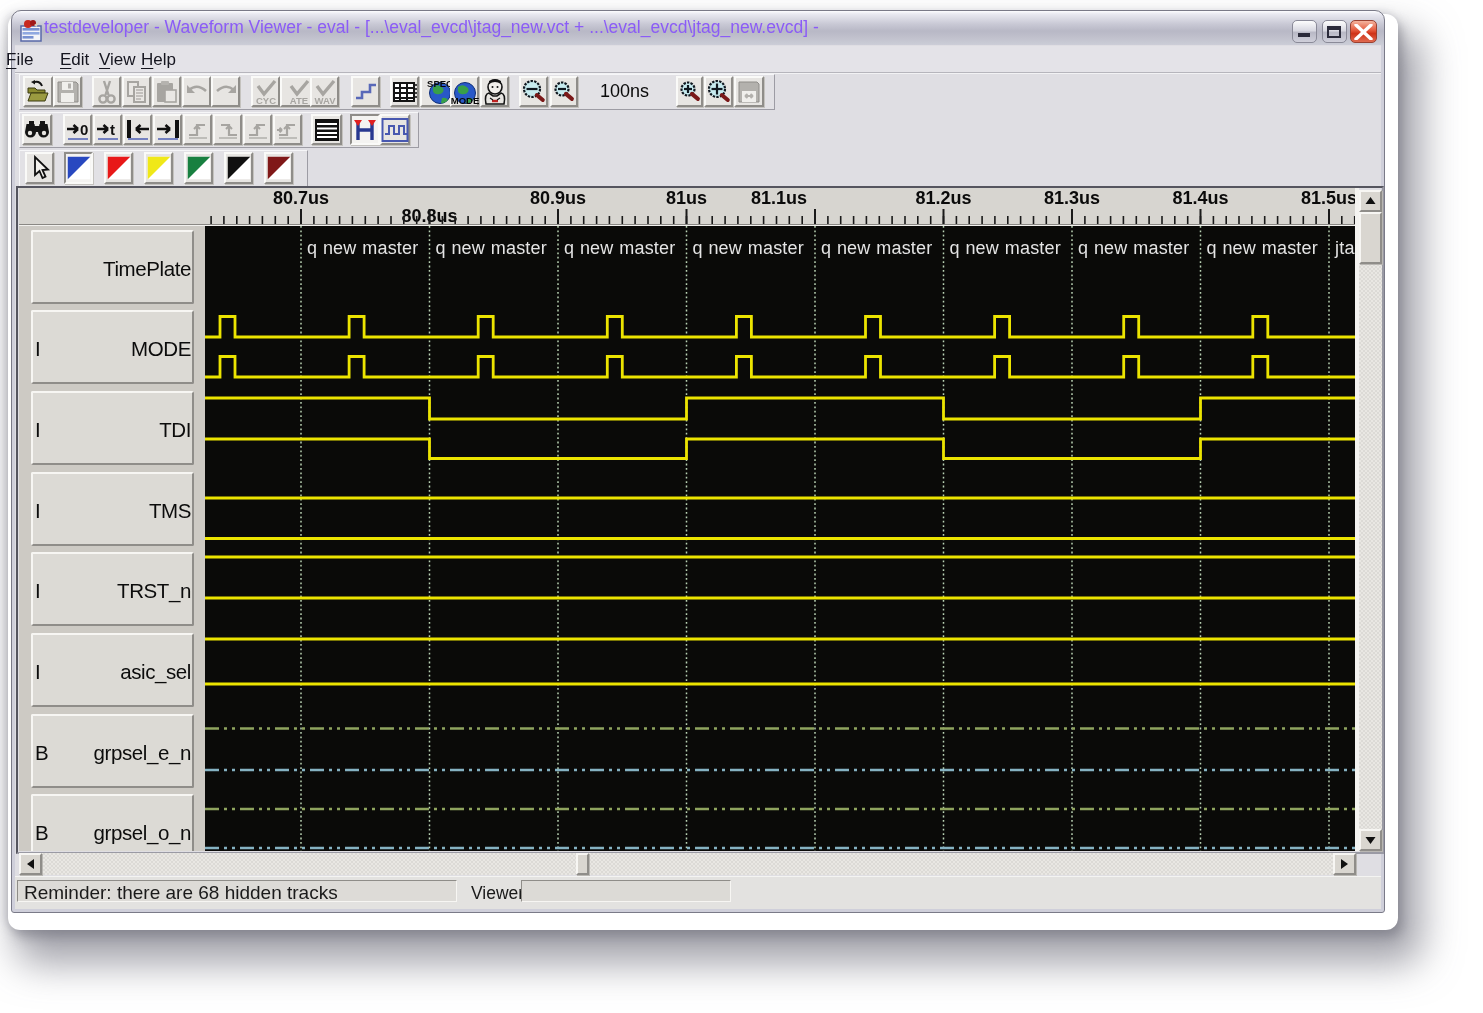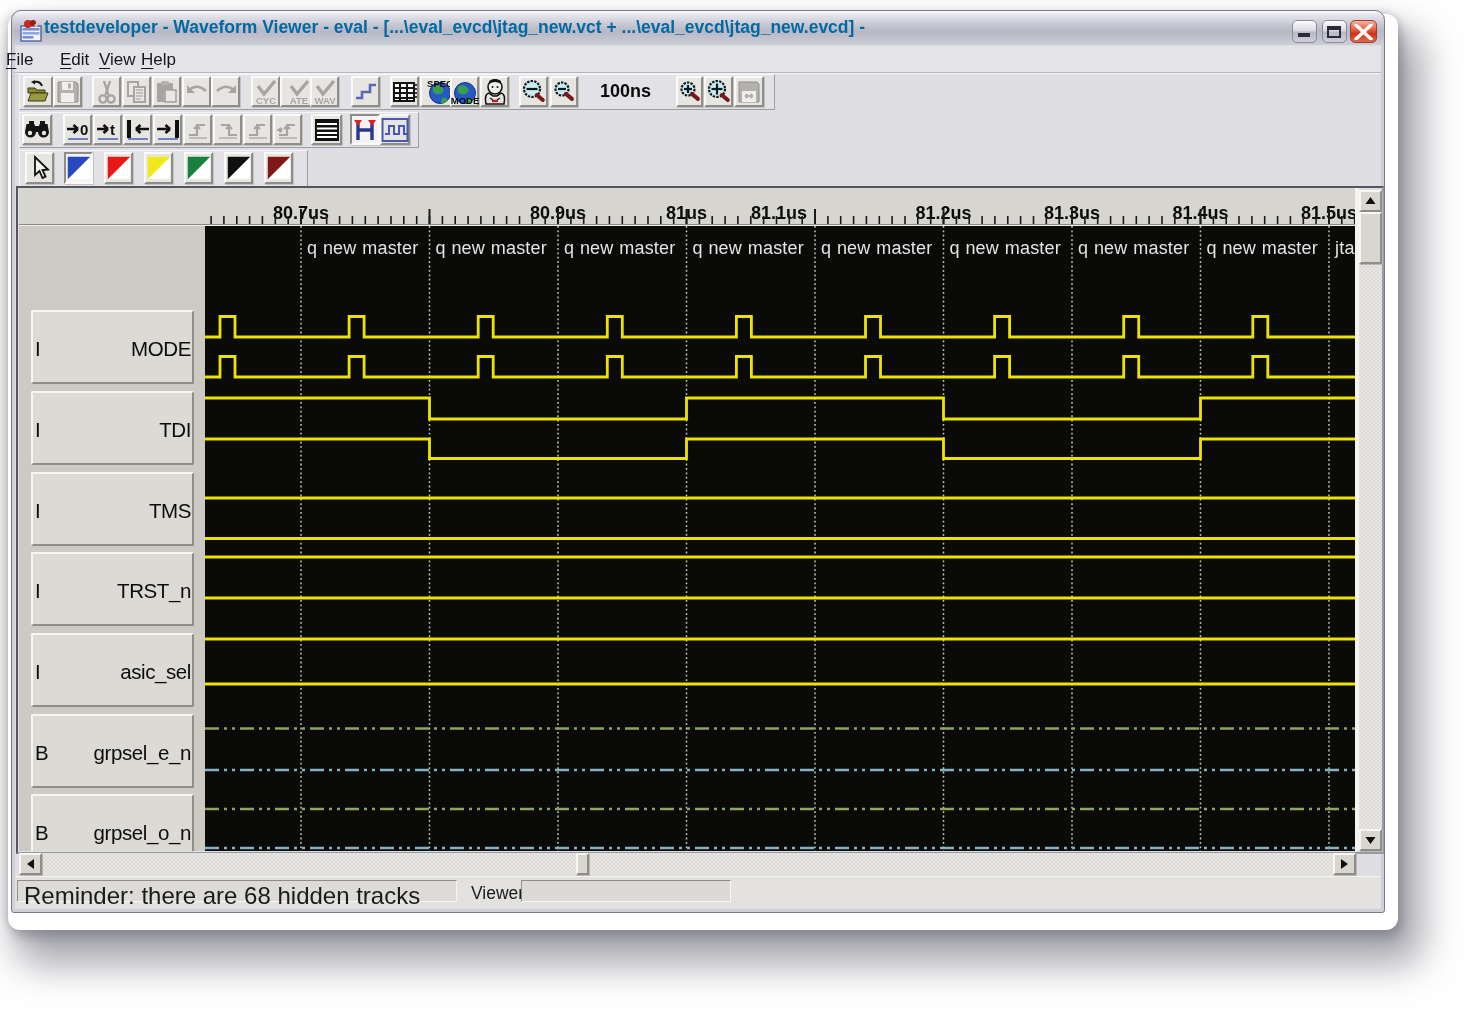--- a/index.html
+++ b/index.html
@@ -4,40 +4,40 @@
 * { margin:0; padding:0; box-sizing:border-box; }
 html,body { width:1483px; height:1013px; overflow:hidden; }
 body { background:#ffffff; font-family:"Liberation Sans", sans-serif; position:relative; }
 .abs { position:absolute; }
 #shadow { left:8px; top:14px; width:1390px; height:916px;
   border-radius:12px; box-shadow: 16px 26px 38px 8px rgba(104,104,116,.60), 4px 7px 12px rgba(104,104,116,.48), -3px -2px 9px rgba(128,128,138,.26); }
 #win { left:11px; top:10px; width:1374px; height:903px;
   border-radius:10px 10px 3px 3px;
   background:linear-gradient(#fdfdff 0px, #e9e9f1 3px, #c9c9d5 13px, #b8b8c6 20px, #c0c0cc 26px, #caccd6 33px, #cfcfda 35px, #cfcfda 100%);
   border:1px solid #7a7a88; }
-#titletext { left:44px; top:17px; font-size:17.5px; font-weight:bold; color:#0369a1; letter-spacing:0px; white-space:nowrap; }
+#titletext { left:44px; top:17px; font-size:17.5px; font-weight:normal; color:#8b5cf6; letter-spacing:0px; white-space:nowrap; }
 .capbtn { top:20px; width:25px; height:23px; border-radius:5px; border:1px solid #8a8a98; }
 .btn-sil { background:linear-gradient(#fdfdfd,#d9d9e2 45%,#b9b9c6 55%,#cfcfda); }
 .btn-red { background:linear-gradient(#f4b49e,#e4573a 45%,#cf3318 60%,#e06a50); border-color:#9a4030; }
 #clientbg { left:15px; top:45px; width:1366px; height:864px; background:#dfdee3; }
 #menubar { left:15px; top:46px; width:1366px; height:27px; background:#e4e3e8; }
 .menuitem { top:3px; font-size:17px; color:#15151f; }
 .mu { text-decoration:underline; text-underline-offset:3px; }
 .tbpanel { background:#e2e1e5; border-top:1px solid #f6f6f8; border-left:1px solid #f6f6f8;
   border-bottom:1px solid #9d9ca4; border-right:1px solid #9d9ca4; }
 .tbtn { position:absolute; background:#e7e5e2;
   border-top:2px solid #fafaf8; border-left:2px solid #fafaf8;
   border-bottom:2px solid #8f8d89; border-right:2px solid #8f8d89;
   box-shadow:1px 1px 0 #c4c2be; }
 .tbtn.pressed { border-top:2px solid #8f8d89; border-left:2px solid #8f8d89;
   border-bottom:2px solid #fafaf8; border-right:2px solid #fafaf8;
   background:#f4f3f1; }
 .tbtn svg { position:absolute; left:50%; top:50%; transform:translate(-50%,-50%); }
 #rulerbg { left:19px; top:188px; width:1337px; height:38px; background:#d7d5d0; }
-.rlab { position:absolute; top:190px; font-size:18px; font-weight:bold; color:#0a0a0a; transform:translateX(-50%);margin-top:15px; }
+.rlab { position:absolute; top:190px; font-size:18px; font-weight:bold; color:#0a0a0a; transform:translateX(-50%); }
 #leftpanel { left:19px; top:226px; width:186px; height:625px; background:#cdcac4; }
 .trackbox { position:absolute; left:12px; width:163px; height:74px; background:#dcdad5;
   border-top:2px solid #f7f6f3; border-left:2px solid #f7f6f3;
   border-bottom:2px solid #8f8d89; border-right:2px solid #8f8d89; border-radius:2px; }
 .tlab { position:absolute; right:1px; font-size:20.5px; letter-spacing:-0.4px; color:#0c0c0c; white-space:nowrap; }
 .tio  { position:absolute; left:2px;  font-size:20.5px; color:#0c0c0c; }
 .sb { background:#d9d6d0; border-top:2px solid #f7f6f3; border-left:2px solid #f7f6f3;
   border-bottom:2px solid #8f8d89; border-right:2px solid #8f8d89; box-shadow:1px 1px 0 #b9b7b3; }
 .sbtrack { background:repeating-conic-gradient(#e9e7e3 0% 25%, #dcdad6 0% 50%) 0 0/4px 4px; }
 #statusbar { left:15px; top:876px; width:1366px; height:33px; background:#e3e2e0; border-top:1px solid #f4f4f2; }
@@ -189,21 +189,21 @@
 <path d="M6.5 11 h11.0" stroke="#101820" stroke-width="2.2"></path>
     </svg>
   </div>
 <div class="tbtn" style="left:550px;top:76px;width:28px;height:31px;">
     <svg width="28" height="28" viewBox="0 0 28 28">
 <circle cx="12" cy="11" r="6.5" fill="#c8ecf0" stroke="#101820" stroke-width="2.2" stroke-dasharray="2.4 1.2"></circle>
 <path d="M15.9 15.875 l6 5" stroke="#7a1818" stroke-width="4" stroke-linecap="round"></path>
 <path d="M8.0 11 h8.0" stroke="#101820" stroke-width="2.2"></path>
     </svg>
   </div>
-<div class="abs" style="left:600px;top:81px;font-size:18px;font-weight:bold;color:#0a0a0a">100ns</div>
+<div class="abs" style="left:600px;top:81px;font-size:18px;font-weight:normal;color:#0a0a0a">100ns</div>
 <div class="tbtn" style="left:676px;top:76px;width:27px;height:31px;">
     <svg width="28" height="28" viewBox="0 0 28 28">
 <circle cx="12" cy="11" r="6.5" fill="#c8ecf0" stroke="#101820" stroke-width="2.2" stroke-dasharray="2.4 1.2"></circle>
 <path d="M15.9 15.875 l6 5" stroke="#7a1818" stroke-width="4" stroke-linecap="round"></path>
 <path d="M8.0 11 h8.0" stroke="#101820" stroke-width="2.2"></path>
       <path d="M12 7.0 v8.0" stroke="#101820" stroke-width="2.2"></path>
     </svg>
   </div>
 <div class="tbtn" style="left:704px;top:76px;width:29px;height:31px;">
     <svg width="28" height="28" viewBox="0 0 28 28">
@@ -466,20 +466,23 @@
     <path d="M796.0 21 v16" stroke="#1a1a1a" stroke-width="2"></path>
     <path d="M924.5 21 v16" stroke="#1a1a1a" stroke-width="2"></path>
     <path d="M1053.0 21 v16" stroke="#1a1a1a" stroke-width="2"></path>
     <path d="M1181.5 21 v16" stroke="#1a1a1a" stroke-width="2"></path>
     <path d="M1310.0 21 v16" stroke="#1a1a1a" stroke-width="2"></path>
   </svg>
 <div class="abs" style="left:19px;top:224px;width:1337px;height:1px;background:#8a8884"></div>
 <div class="abs" style="left:19px;top:225px;width:1337px;height:1px;background:#f2f1ee"></div>
 <div class="abs" id="leftpanel"></div>
 <div class="abs" style="left:19px;top:226px;width:186px;height:625px;overflow:hidden">
+<div class="trackbox" style="top:3.5px">
+<div class="tlab" style="top:25px">TimePlate</div>
+</div>
 <div class="trackbox" style="top:84.2px">
 <div class="tio" style="top:25px">I</div>
 <div class="tlab" style="top:25px">MODE</div>
 </div>
 <div class="trackbox" style="top:164.9px">
 <div class="tio" style="top:25px">I</div>
 <div class="tlab" style="top:25px">TDI</div>
 </div>
 <div class="trackbox" style="top:245.6px">
 <div class="tio" style="top:25px">I</div>
@@ -552,14 +555,14 @@
 <svg class="abs" style="left:19px;top:853px" width="23" height="22">
     <path d="M8 11 l7 -5 v10z" fill="#101010"></path>
   </svg>
 <div class="abs sb" style="left:576px;top:853px;width:13px;height:22px"></div>
 <div class="abs sb" style="left:1333px;top:853px;width:23px;height:22px"></div>
 <svg class="abs" style="left:1333px;top:853px" width="23" height="22">
     <path d="M15 11 l-7 -5 v10z" fill="#101010"></path>
   </svg>
 <div class="abs" id="statusbar"></div>
 <div class="abs sunk" style="left:17px;top:880px;width:440px;height:22px"></div>
-<div class="abs" style="left:24px;top:882px;font-size:24px;color:#1a1a1a">Reminder: there are 68 hidden tracks</div>
+<div class="abs" style="left:24px;top:882px;font-size:19px;color:#1a1a1a">Reminder: there are 68 hidden tracks</div>
 <div class="abs" style="left:471px;top:883px;font-size:17.5px;color:#1a1a1a">Viewer:</div>
 <div class="abs sunk" style="left:521px;top:880px;width:210px;height:22px;background:#dcdad6"></div>
 </body></html>

